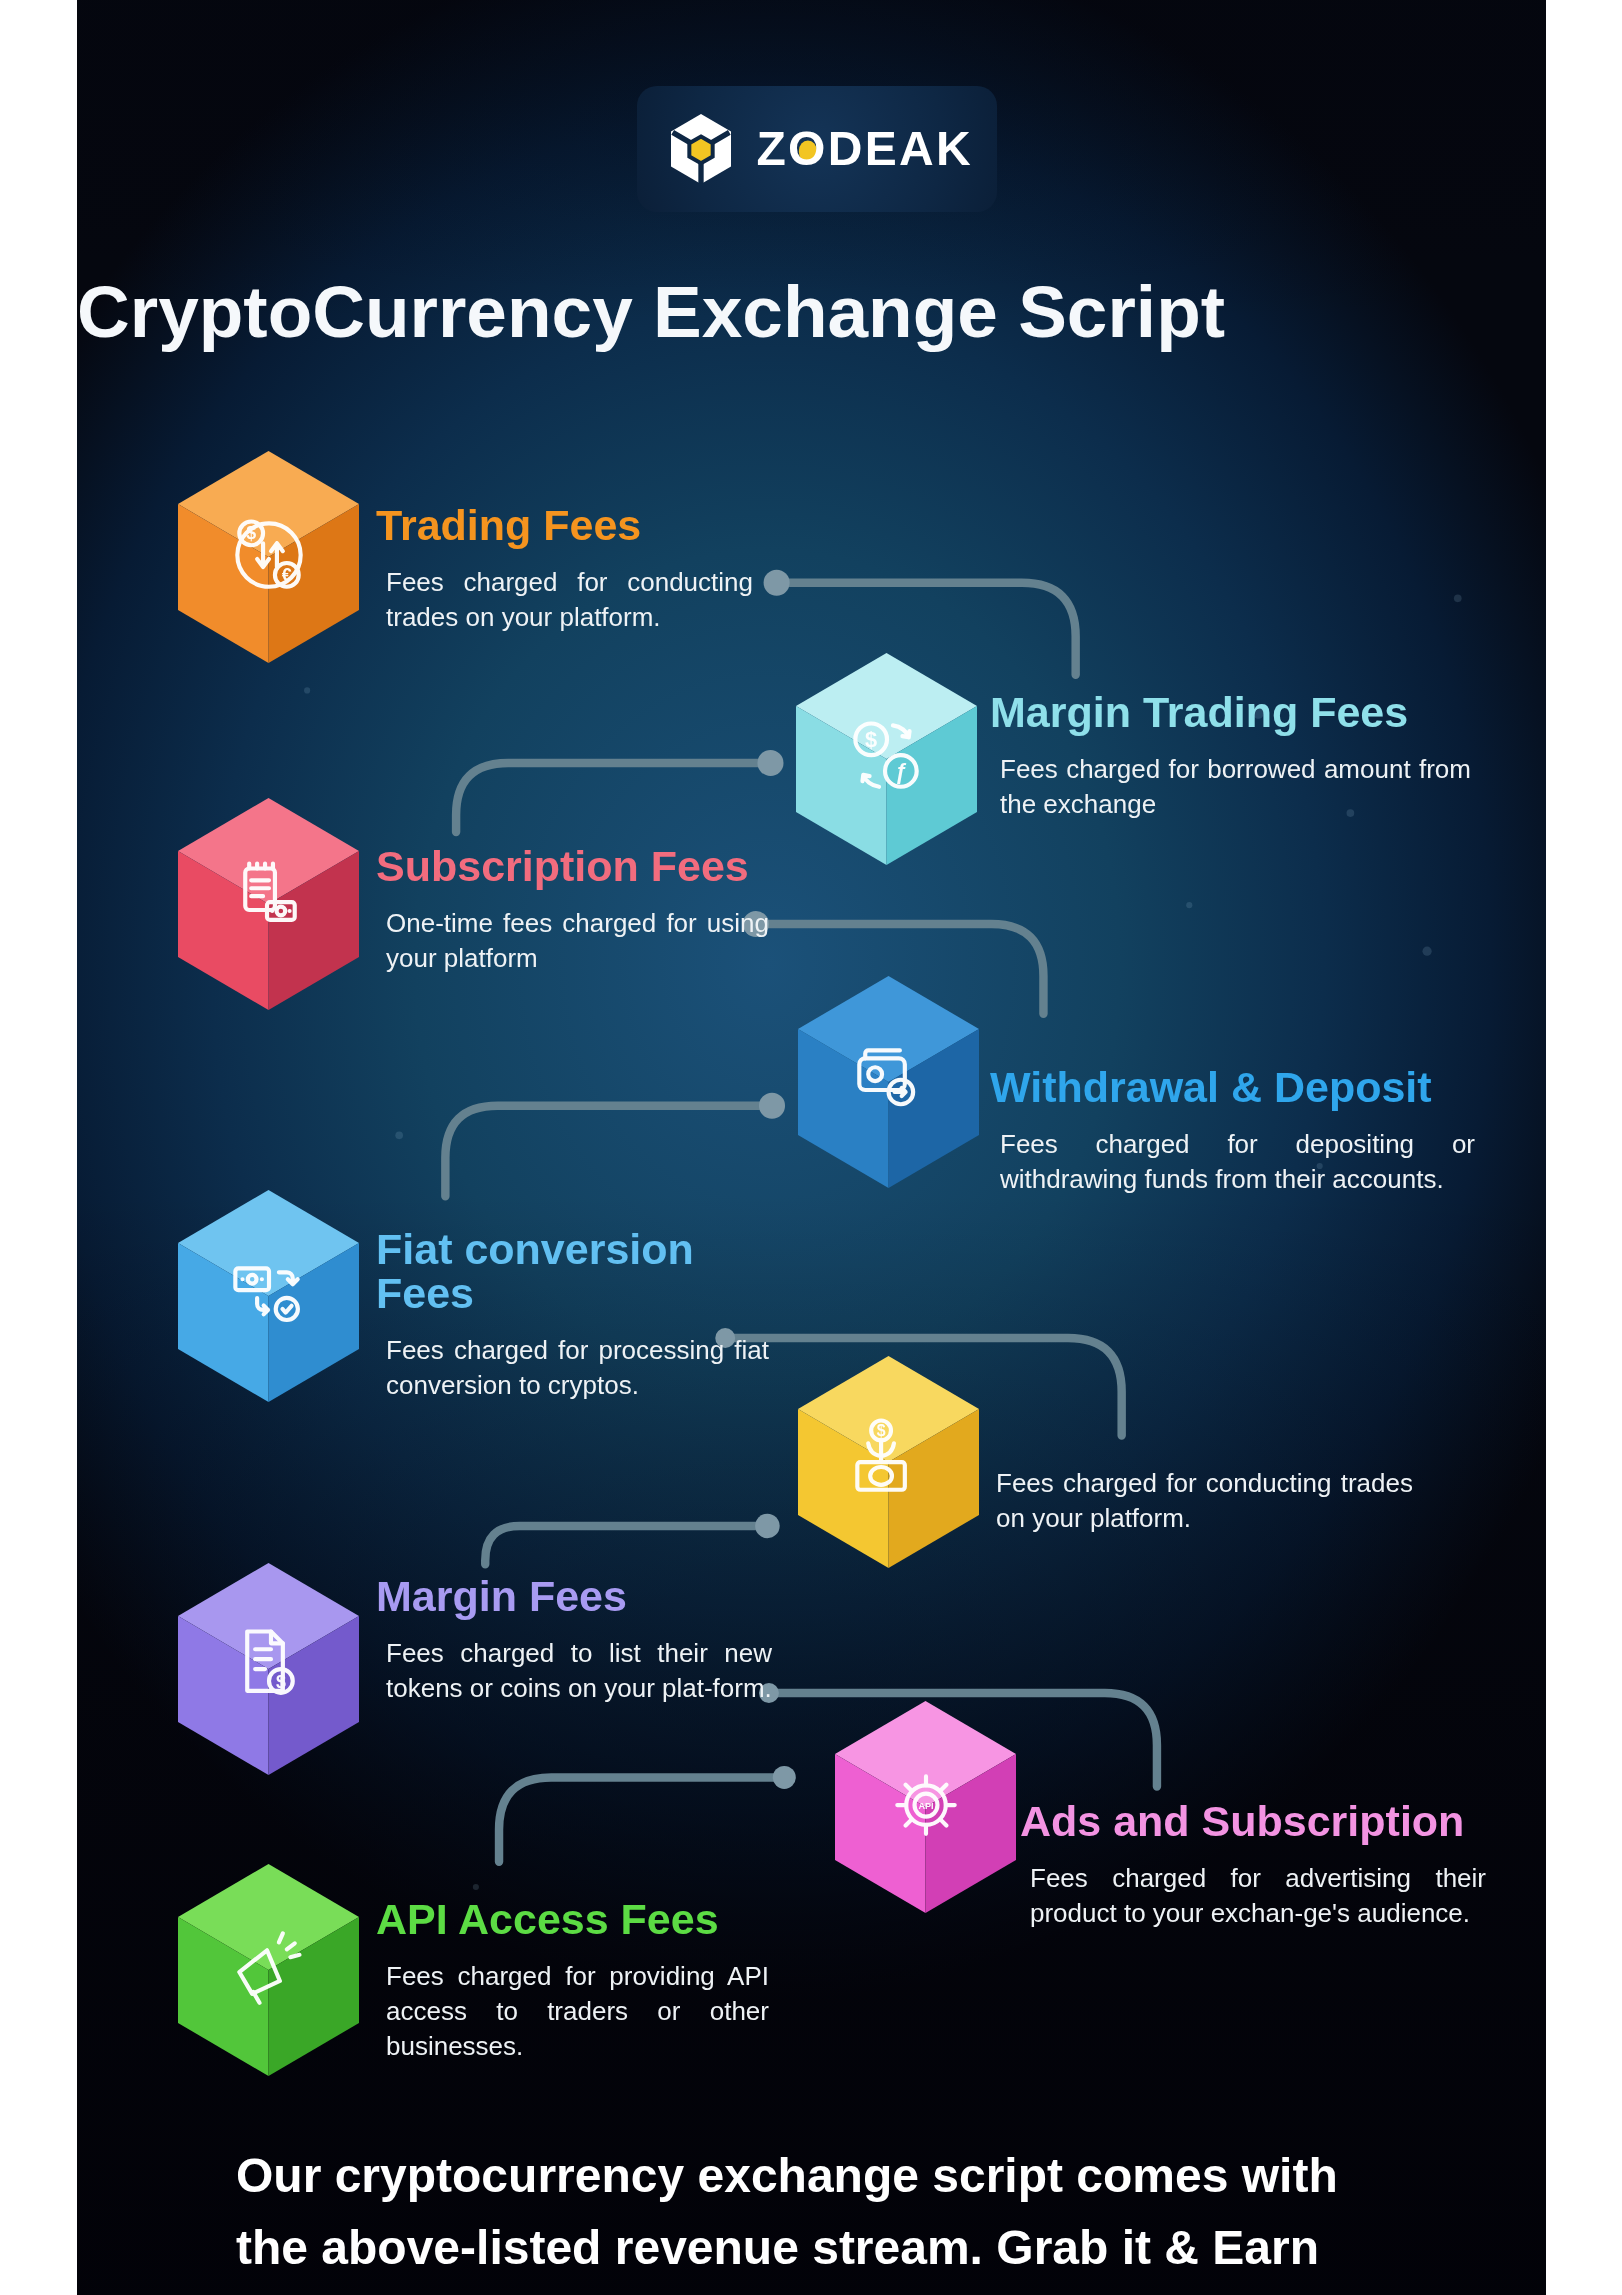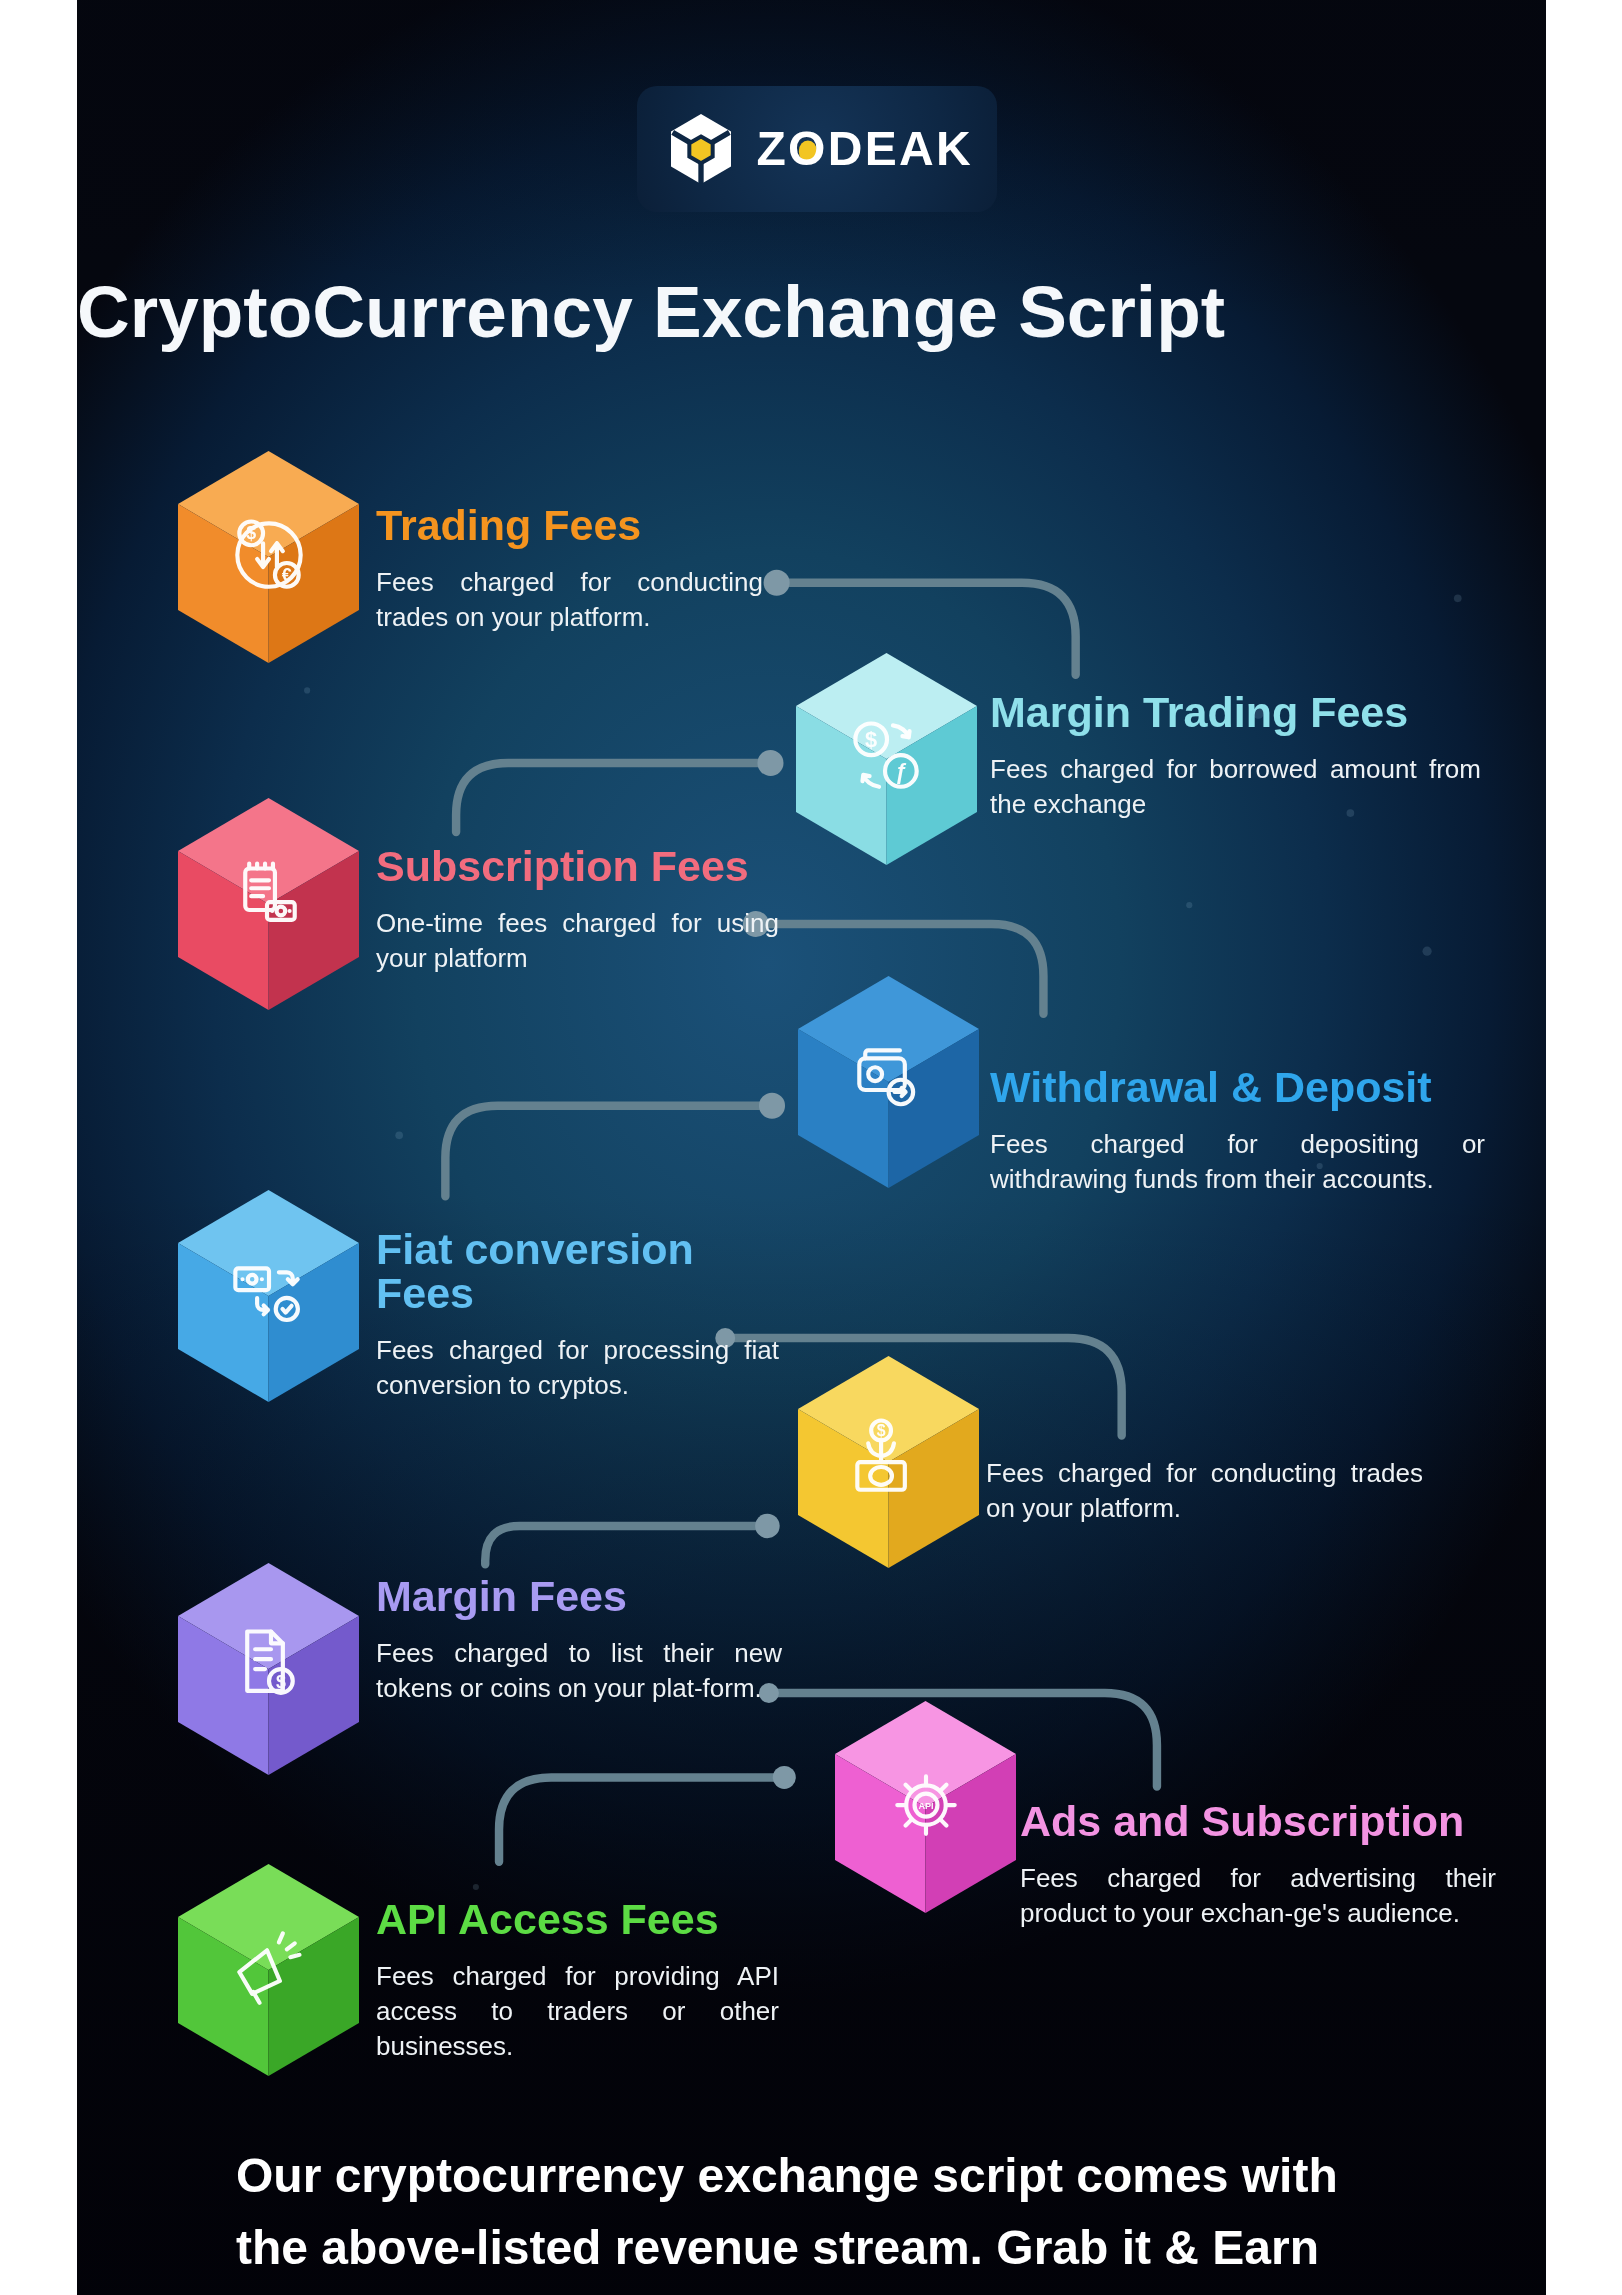--- a/index.html
+++ b/index.html
@@ -38,21 +38,21 @@
   .cube{position:absolute;width:181px;height:212px;}
   .cube .hex{position:absolute;inset:0;width:100%;height:100%;}
   .f-top{fill:var(--ct,#888);}
   .f-left{fill:var(--cl,#777);}
   .f-right{fill:var(--cr,#555);}
   .cube .icon{position:absolute;left:50%;top:50%;width:95px;height:95px;transform:translate(-50%,-52%);
     fill:none;stroke:#ffffff;stroke-width:2.1;stroke-linecap:round;stroke-linejoin:round;opacity:.96;}
   .cube .icon text{fill:#ffffff;stroke:none;font-weight:bold;font-family:"Liberation Sans","DejaVu Sans",sans-serif;}
   .text{position:absolute;}
   .title{margin:0 0 17.6px 0;font-size:43px;line-height:44px;font-weight:bold;color:var(--title-color,#fff);}
-  .desc{margin:0;color:#eef2f5;font-size:26px;line-height:35px;text-align:justify;}
+  .desc{margin:10px;color:#eef2f5;font-size:26px;line-height:35px;text-align:justify;}
 </style>
 </head>
 <body>
 
 <div class="canvas">
   <div class="poster">
 
     <svg class="speckles" viewBox="0 0 1915 2993">
       <g fill="#9fc6dd" opacity="0.16">
         <circle cx="1540" cy="930" r="7"></circle>

